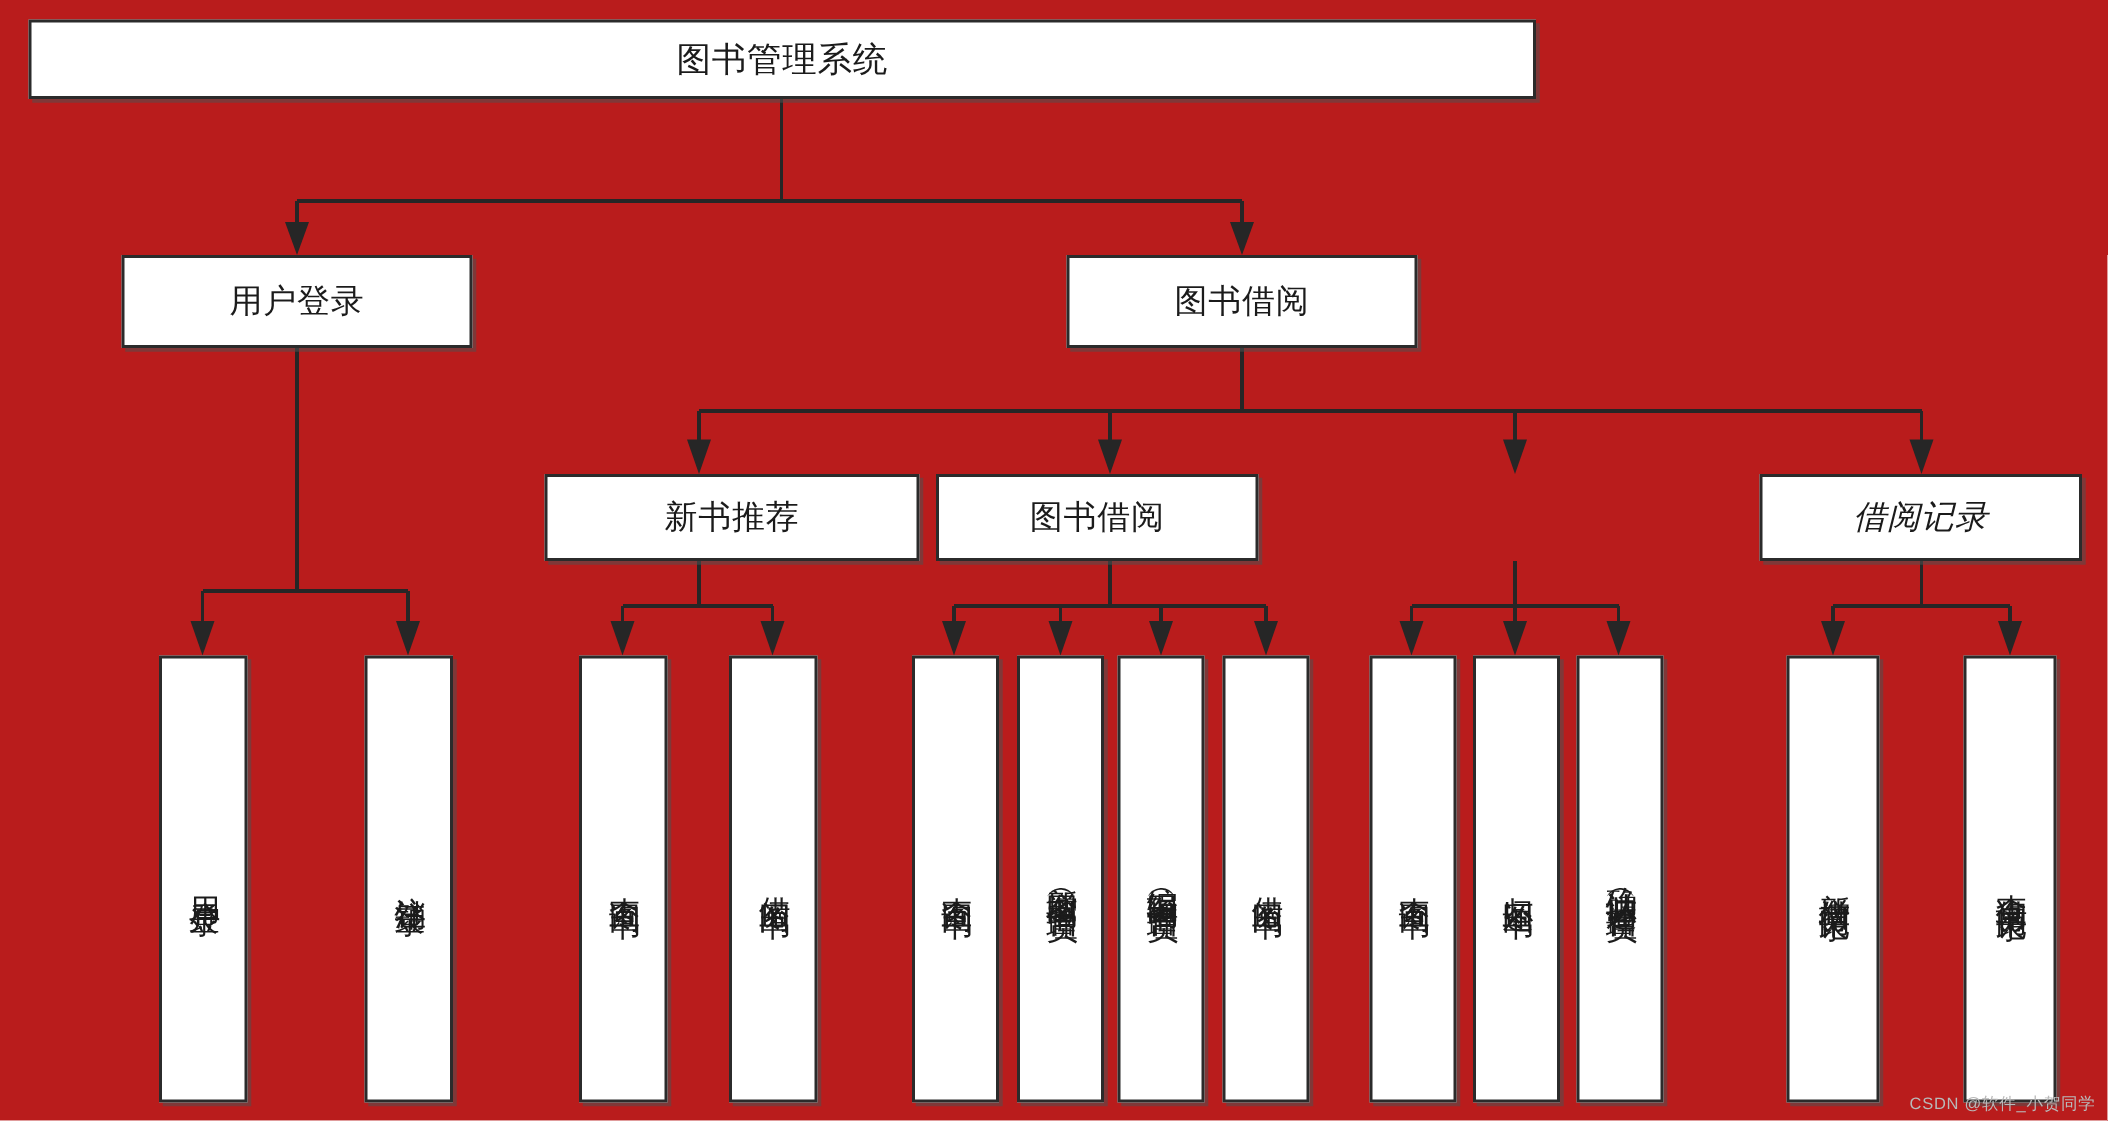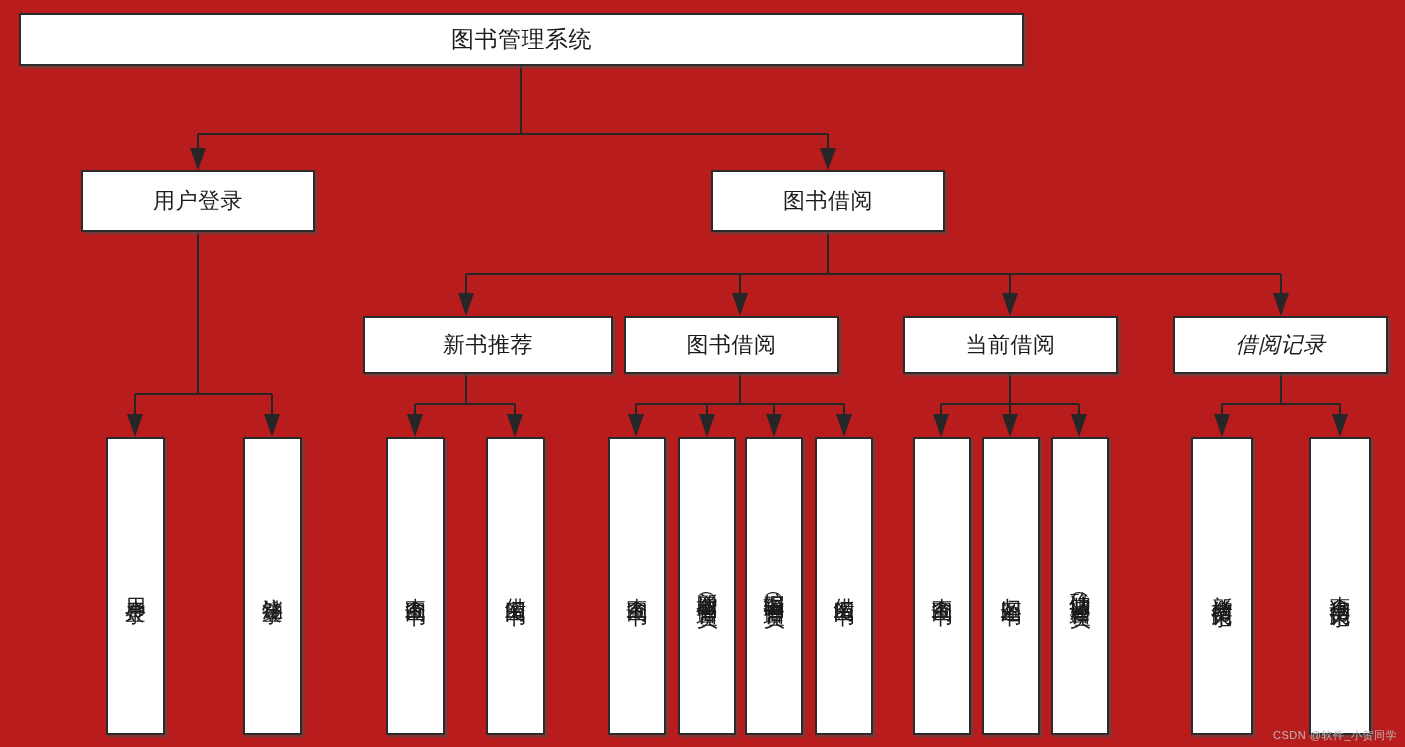--- a/index.html
+++ b/index.html
@@ -188,23 +188,20 @@
   </div>
 
   <div class="node horiz" style="left:363px; top:316px; width:250px; height:58px;">
     <span class="label">新书推荐</span>
   </div>
 
   <div class="node horiz" style="left:624px; top:316px; width:215px; height:58px;">
     <span class="label">图书借阅</span>
   </div>
 
-  <div class="node horiz" style="left:903px; top:316px; width:215px; height:58px;">
-    <span class="label">当前借阅</span>
-  </div>
 
   <div class="node horiz" style="left:1173px; top:316px; width:215px; height:58px;font-style:italic;">
     <span class="label">借阅记录</span>
   </div>
 
   <div class="node vert" style="left:106px; top:437px; width:59px; height:298px;">
     <span class="label">用户登录</span>
   </div>
 
   <div class="node vert" style="left:243px; top:437px; width:59px; height:298px;">

